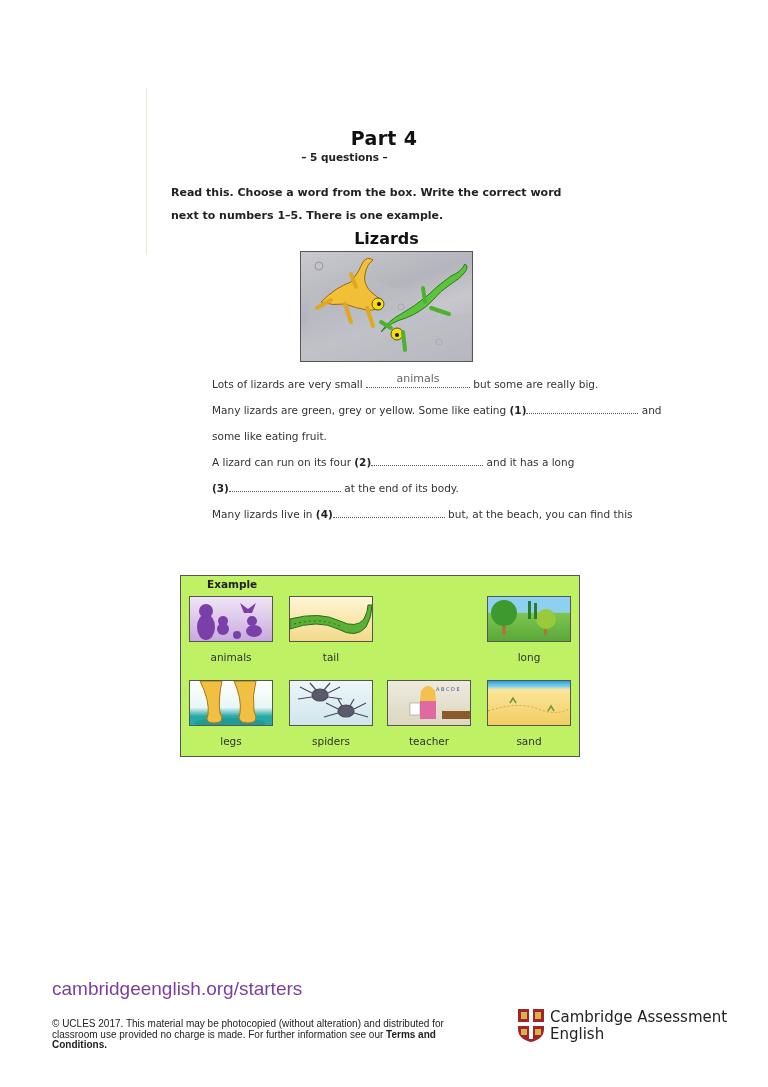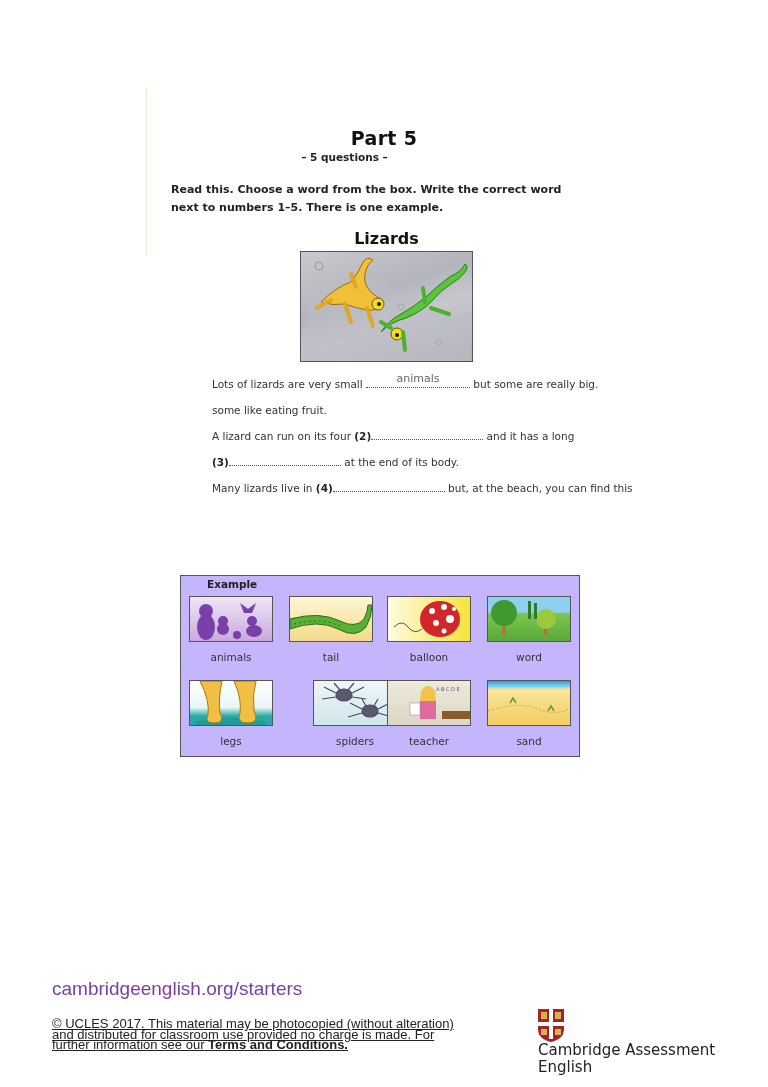--- a/index.html
+++ b/index.html
@@ -1,49 +1,49 @@
 <!DOCTYPE html>
 <html><head>
 <meta charset="utf-8">
 <style>
   html, body { margin:0; padding:0; }
   body { width:768px; height:1087px; background:#ffffff; position:relative; overflow:hidden;
          font-family:"DejaVu Sans", sans-serif; color:#222; }
   .margin-line { position:absolute; left:146px; top:88px; width:1px; height:167px; background:#efe9d4; }
   .title { position:absolute; left:0; width:768px; top:127px; text-align:center; font-size:19px; font-weight:bold; color:#111; letter-spacing:0.3px; }
   .subtitle { position:absolute; left:0; width:689px; top:151px; text-align:center; font-size:10.5px; font-weight:bold; color:#222; }
-  .instructions { position:absolute; left:171px; top:181px; width:420px; font-size:11px; font-weight:bold; line-height:18px; color:#222; }
+  .instructions { position:absolute; left:171px; top:181px; width:420px; font-size:11px; font-weight:bold; line-height:23px; color:#222; }
   .story-title { position:absolute; left:0; width:773px; top:229px; text-align:center; font-size:16px; font-weight:bold; color:#111; }
   .picture { position:absolute; left:300px; top:251px; width:171px; height:109px; border:1.5px solid #555;
              background:linear-gradient(160deg,#c9c9cf 0%,#b4b4bc 40%,#c7c7cd 60%,#aeaeb6 100%); overflow:hidden; }
   .text-lines { position:absolute; left:171px; top:376px; width:430px; font-size:10.5px; color:#333; }
   .line { height:26px; line-height:16px; white-space:nowrap;margin-left:41px; }
   .blank { display:inline-block; border-bottom:1.5px dotted #555; height:11px; vertical-align:baseline; position:relative; }
   .blank-example { width:104px; }
   .blank-q { width:112px; }
   .answer { position:absolute; left:0; right:0; top:-5px; text-align:center; color:#666; font-size:11px; }
   .num { font-weight:bold; color:#222; }
-  .word-box { position:absolute; left:180px; top:575px; width:398px; height:180px; border:1.2px solid #555; background:#c4b5fd; }
+  .word-box { position:absolute; left:180px; top:575px; width:398px; height:180px; border:1.2px solid #555; background:#bef264; }
   .example-label { position:absolute; left:26px; top:2px; font-size:10.5px; font-weight:bold; color:#222; }
   .cell { position:absolute; width:84px; text-align:center; }
   .thumb { width:84px; height:46px; border:1px solid #555; box-sizing:border-box; overflow:hidden; position:relative; }
   .cell-label { margin-top:9px; font-size:10.5px; color:#333; }
   .site-link { position:absolute; left:52px; top:978px; font-family:"Liberation Sans", sans-serif; font-size:19px; color:#7a3fa0; }
-  .copyright { position:absolute; left:52px; top:1019px; width:420px; font-family:"Liberation Sans", sans-serif; font-size:13px; line-height:10.5px; color:#222;text-decoration:underline; }
+  .copyright { position:absolute; left:52px; top:1019px; width:420px; font-family:"Liberation Sans", sans-serif; font-size:10px; line-height:10.5px; color:#222; }
   .copyright b { font-weight:bold; }
-  .logo { position:absolute; left:538px; top:1009px; display:flex; align-items:flex-start;flex-direction:column; }
+  .logo { position:absolute; left:518px; top:1009px; display:flex; align-items:flex-start; }
   .shield { width:26px; height:33px; margin-right:6px; }
   .logo-text { font-family:"DejaVu Sans", sans-serif; color:#222; font-size:15px; line-height:17px; }
 </style>
 </head>
 <body>
 
 <div class="margin-line"></div>
 
-<div class="title">Part 5</div>
+<div class="title">Part 4</div>
 <div class="subtitle">– 5 questions –</div>
 <div class="instructions">Read this. Choose a word from the box. Write the correct word next to numbers 1–5. There is one example.</div>
 <div class="story-title">Lizards</div>
 
 <div class="picture">
   <svg width="171" height="109" viewBox="0 0 171 109">
     <path d="M10 40 Q60 10 120 50 Q150 70 170 60 L170 109 L0 109 Z" fill="#bdbdc4" opacity="0.6"></path>
     <circle cx="18" cy="14" r="4" fill="none" stroke="#999" stroke-width="1"></circle>
     <circle cx="100" cy="55" r="3" fill="none" stroke="#aaa" stroke-width="1"></circle>
     <circle cx="138" cy="90" r="3" fill="none" stroke="#aaa" stroke-width="1"></circle>
@@ -56,20 +56,23 @@
     <path d="M80 80 Q90 70 105 66 Q120 60 130 50 Q140 38 150 32 Q160 26 164 20 Q168 14 164 12 Q160 20 150 24 Q136 34 126 44 Q114 54 100 62 Q88 68 80 80 Z" fill="#5cc43a" stroke="#2f7a1a" stroke-width="1"></path>
     <circle cx="96" cy="82" r="6" fill="#f7e000" stroke="#333" stroke-width="0.8"></circle>
     <circle cx="96" cy="83" r="2" fill="#111"></circle>
     <path d="M90 76 L80 70 M102 80 L104 98 M124 50 L122 36 M130 56 L148 62" stroke="#4fb030" stroke-width="4" stroke-linecap="round"></path>
   </svg>
 </div>
 
 <div class="text-lines">
   <div class="line">
     <span>Lots of lizards are very small </span><span class="blank blank-example"><span class="answer">animals</span></span><span> but some are really big.</span>
+  </div>
+  <div class="line">
+    <span>Many lizards are green, grey or yellow. Some like eating </span><span class="num">(1)</span><span class="blank blank-q"></span><span> and</span>
   </div>
   <div class="line">
     <span>some like eating fruit.</span>
   </div>
   <div class="line">
     <span>A lizard can run on its four </span><span class="num">(2)</span><span class="blank blank-q"></span><span> and it has a long</span>
   </div>
   <div class="line">
     <span class="num">(3)</span><span class="blank blank-q"></span><span> at the end of its body.</span>
   </div>
@@ -100,62 +103,47 @@
   <div class="cell" style="left:108px; top:20px;">
     <div class="thumb" style="background:linear-gradient(180deg,#fff6d6,#f3d98a);">
       <svg width="84" height="46" viewBox="0 0 84 46">
         <path d="M0 22 Q30 14 50 24 Q66 32 74 22 Q78 14 78 8 L82 8 Q82 20 76 30 Q66 42 48 32 Q28 22 0 32 Z" fill="#58b034" stroke="#2e6b1a" stroke-width="1"></path>
         <path d="M4 27 Q30 20 50 29" stroke="#2e6b1a" stroke-width="1" stroke-dasharray="2 3" fill="none"></path>
       </svg>
     </div>
     <div class="cell-label">tail</div>
   </div>
 
-  <div class="cell" style="left:206px; top:20px;">
-    <div class="thumb" style="background:linear-gradient(90deg,#fffbe0,#f6e43c);">
-      <svg width="84" height="46" viewBox="0 0 84 46">
-        <path d="M6 30 Q14 22 20 30 Q26 38 34 32" stroke="#555" fill="none" stroke-width="1"></path>
-        <ellipse cx="52" cy="22" rx="20" ry="18" fill="#d3262b"></ellipse>
-        <circle cx="44" cy="14" r="3" fill="#fff"></circle>
-          <circle cx="56" cy="10" r="3" fill="#fff"></circle>
-        <circle cx="62" cy="22" r="4" fill="#fff"></circle>
-          <circle cx="48" cy="26" r="3" fill="#fff"></circle>
-        <circle cx="56" cy="34" r="2.5" fill="#fff"></circle>
-          <circle cx="66" cy="12" r="2" fill="#fff"></circle>
-      </svg>
-    </div>
-    <div class="cell-label">balloon</div>
-  </div>
 
   <div class="cell" style="left:306px; top:20px;">
     <div class="thumb" style="background:linear-gradient(180deg,#8ed0ef 0%,#8ed0ef 35%,#7ec650 36%,#5aa83a 100%);">
       <svg width="84" height="46" viewBox="0 0 84 46">
         <rect x="14" y="22" width="4" height="16" fill="#a77a3a"></rect>
         <circle cx="16" cy="16" r="13" fill="#3e9a2e"></circle>
         <rect x="56" y="26" width="3" height="12" fill="#a77a3a"></rect>
         <circle cx="58" cy="22" r="10" fill="#9bc93c"></circle>
         <rect x="40" y="4" width="3" height="18" fill="#2d7a2a"></rect>
         <rect x="46" y="6" width="3" height="16" fill="#2d7a2a"></rect>
       </svg>
     </div>
-    <div class="cell-label">word</div>
+    <div class="cell-label">long</div>
   </div>
 
   <div class="cell" style="left:8px; top:104px;">
     <div class="thumb" style="background:linear-gradient(180deg,#ffffff 0%,#e8f6f6 60%,#29a9a6 80%);">
       <svg width="84" height="46" viewBox="0 0 84 46">
         <ellipse cx="40" cy="42" rx="36" ry="5" fill="#1e9c97"></ellipse>
         <path d="M10 0 Q20 20 18 34 Q14 42 24 42 Q36 42 30 32 Q28 18 32 0 Z" fill="#f1c043" stroke="#a67612" stroke-width="1"></path>
         <path d="M44 0 Q52 18 50 32 Q46 42 58 42 Q70 42 64 30 Q62 14 66 0 Z" fill="#f1c043" stroke="#a67612" stroke-width="1"></path>
       </svg>
     </div>
     <div class="cell-label">legs</div>
   </div>
 
-  <div class="cell" style="left:108px; top:104px;margin-left:24px;">
+  <div class="cell" style="left:108px; top:104px;">
     <div class="thumb" style="background:linear-gradient(180deg,#eef6f8,#cfe6ec);">
       <svg width="84" height="46" viewBox="0 0 84 46" stroke="#4a4a58" stroke-width="1.2" fill="none">
         <ellipse cx="30" cy="14" rx="8" ry="6" fill="#5a5a6e"></ellipse>
         <path d="M22 12 L10 6 M22 16 L8 18 M38 12 L50 6 M38 16 L52 18 M26 9 L20 2 M34 9 L40 2"></path>
         <ellipse cx="56" cy="30" rx="8" ry="6" fill="#5a5a6e"></ellipse>
         <path d="M48 28 L36 22 M48 32 L34 36 M64 28 L76 22 M64 32 L78 36 M52 25 L48 18 M60 25 L64 18"></path>
       </svg>
     </div>
     <div class="cell-label">spiders</div>
   </div>

